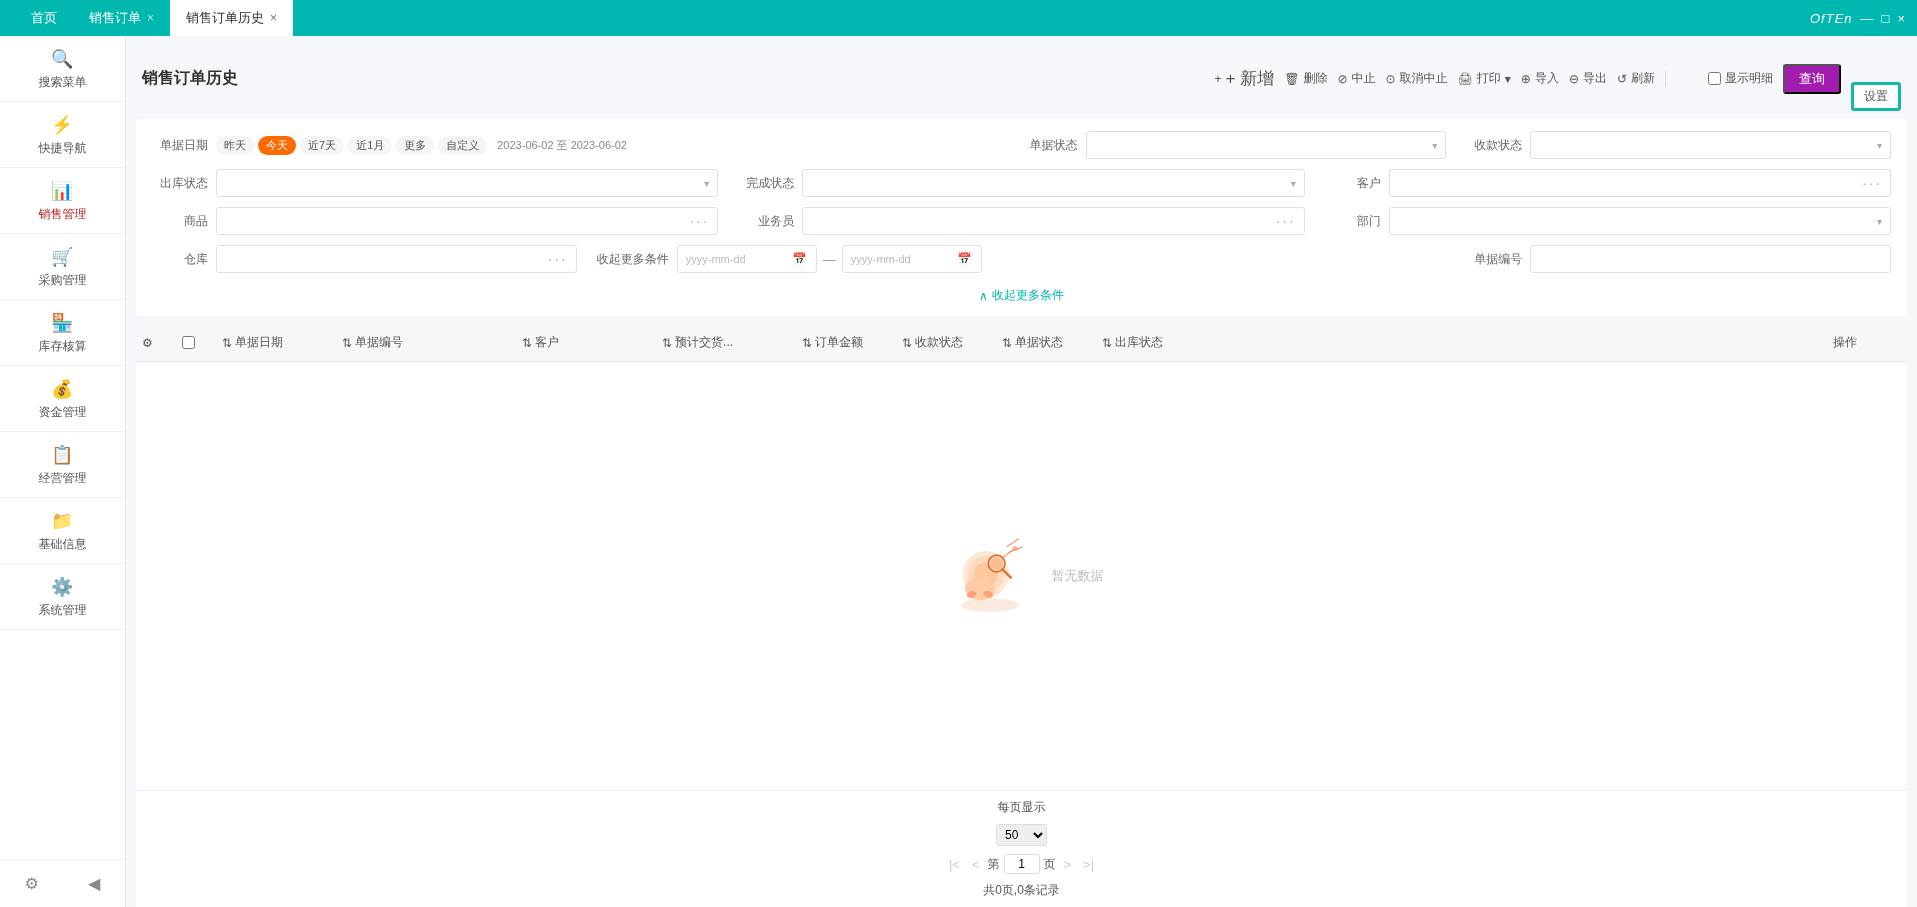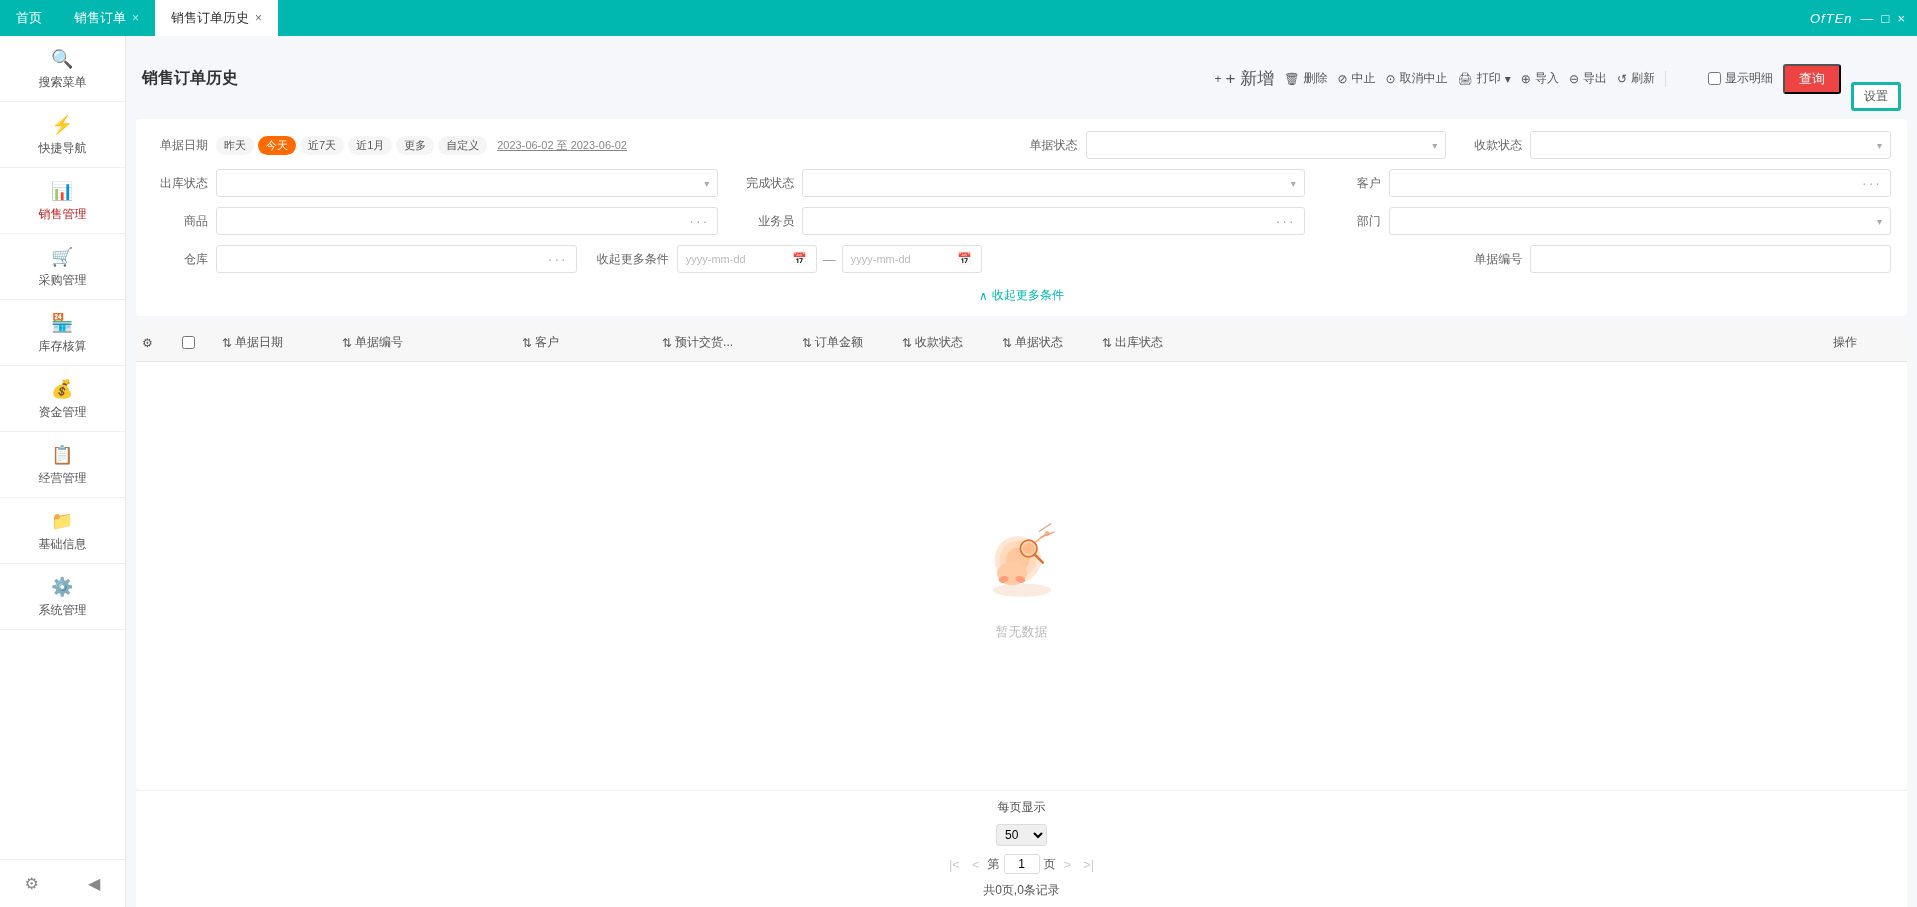--- a/index.html
+++ b/index.html
@@ -12,20 +12,21 @@
       display: flex;
       align-items: center;
       padding: 0 0;
       flex-shrink: 0;
     }
     .top-bar-tabs {
       display: flex;
       align-items: stretch;
       height: 100%;
       flex: 1;
+      margin-left: 15px;
     }
     .top-tab {
       display: flex;
       align-items: center;
       padding: 0 16px;
       color: #fff;
       font-size: 13px;
       cursor: pointer;
       height: 100%;
       gap: 6px;
@@ -126,21 +127,21 @@
     .toolbar-btn {
       display: flex;
       align-items: center;
       gap: 4px;
       cursor: pointer;
       color: #555;
       font-size: 12px;
       white-space: nowrap;
     }
     .toolbar-btn.primary {
-      background: #ef4444;
+      background: #a21caf;
       color: #fff;
       padding: 4px 14px;
       border-radius: 3px;
       font-size: 13px;
     }
     .toolbar-btn.outline {
       border: 3px solid #14b8a6;
       padding: 3px 10px;
       border-radius: 3px;
       background: #fff;
@@ -218,21 +219,20 @@
       background: #f5f5f5;
     }
     .date-chip.active {
       background: #ff6a00;
       color: #fff;
     }
     .date-range-text {
       font-size: 11px;
       color: #888;
       margin-top: 2px;
-      text-decoration: underline;
     }
 
     
     .collapse-row {
       display: flex;
       justify-content: center;
       align-items: center;
       gap: 4px;
       color: #00b8b0;
       font-size: 12px;
@@ -266,21 +266,21 @@
       display: flex;
       align-items: center;
       gap: 3px;
       white-space: nowrap;
     }
 
     
     .empty-state {
       flex: 1;
       display: flex;
-      flex-direction: column;
+      flex-direction: row;
       align-items: center;
       justify-content: center;
       color: #bbb;
       font-size: 13px;
       gap: 12px;
     }
     .empty-icon {
       width: 100px;
       height: 100px;
     }

